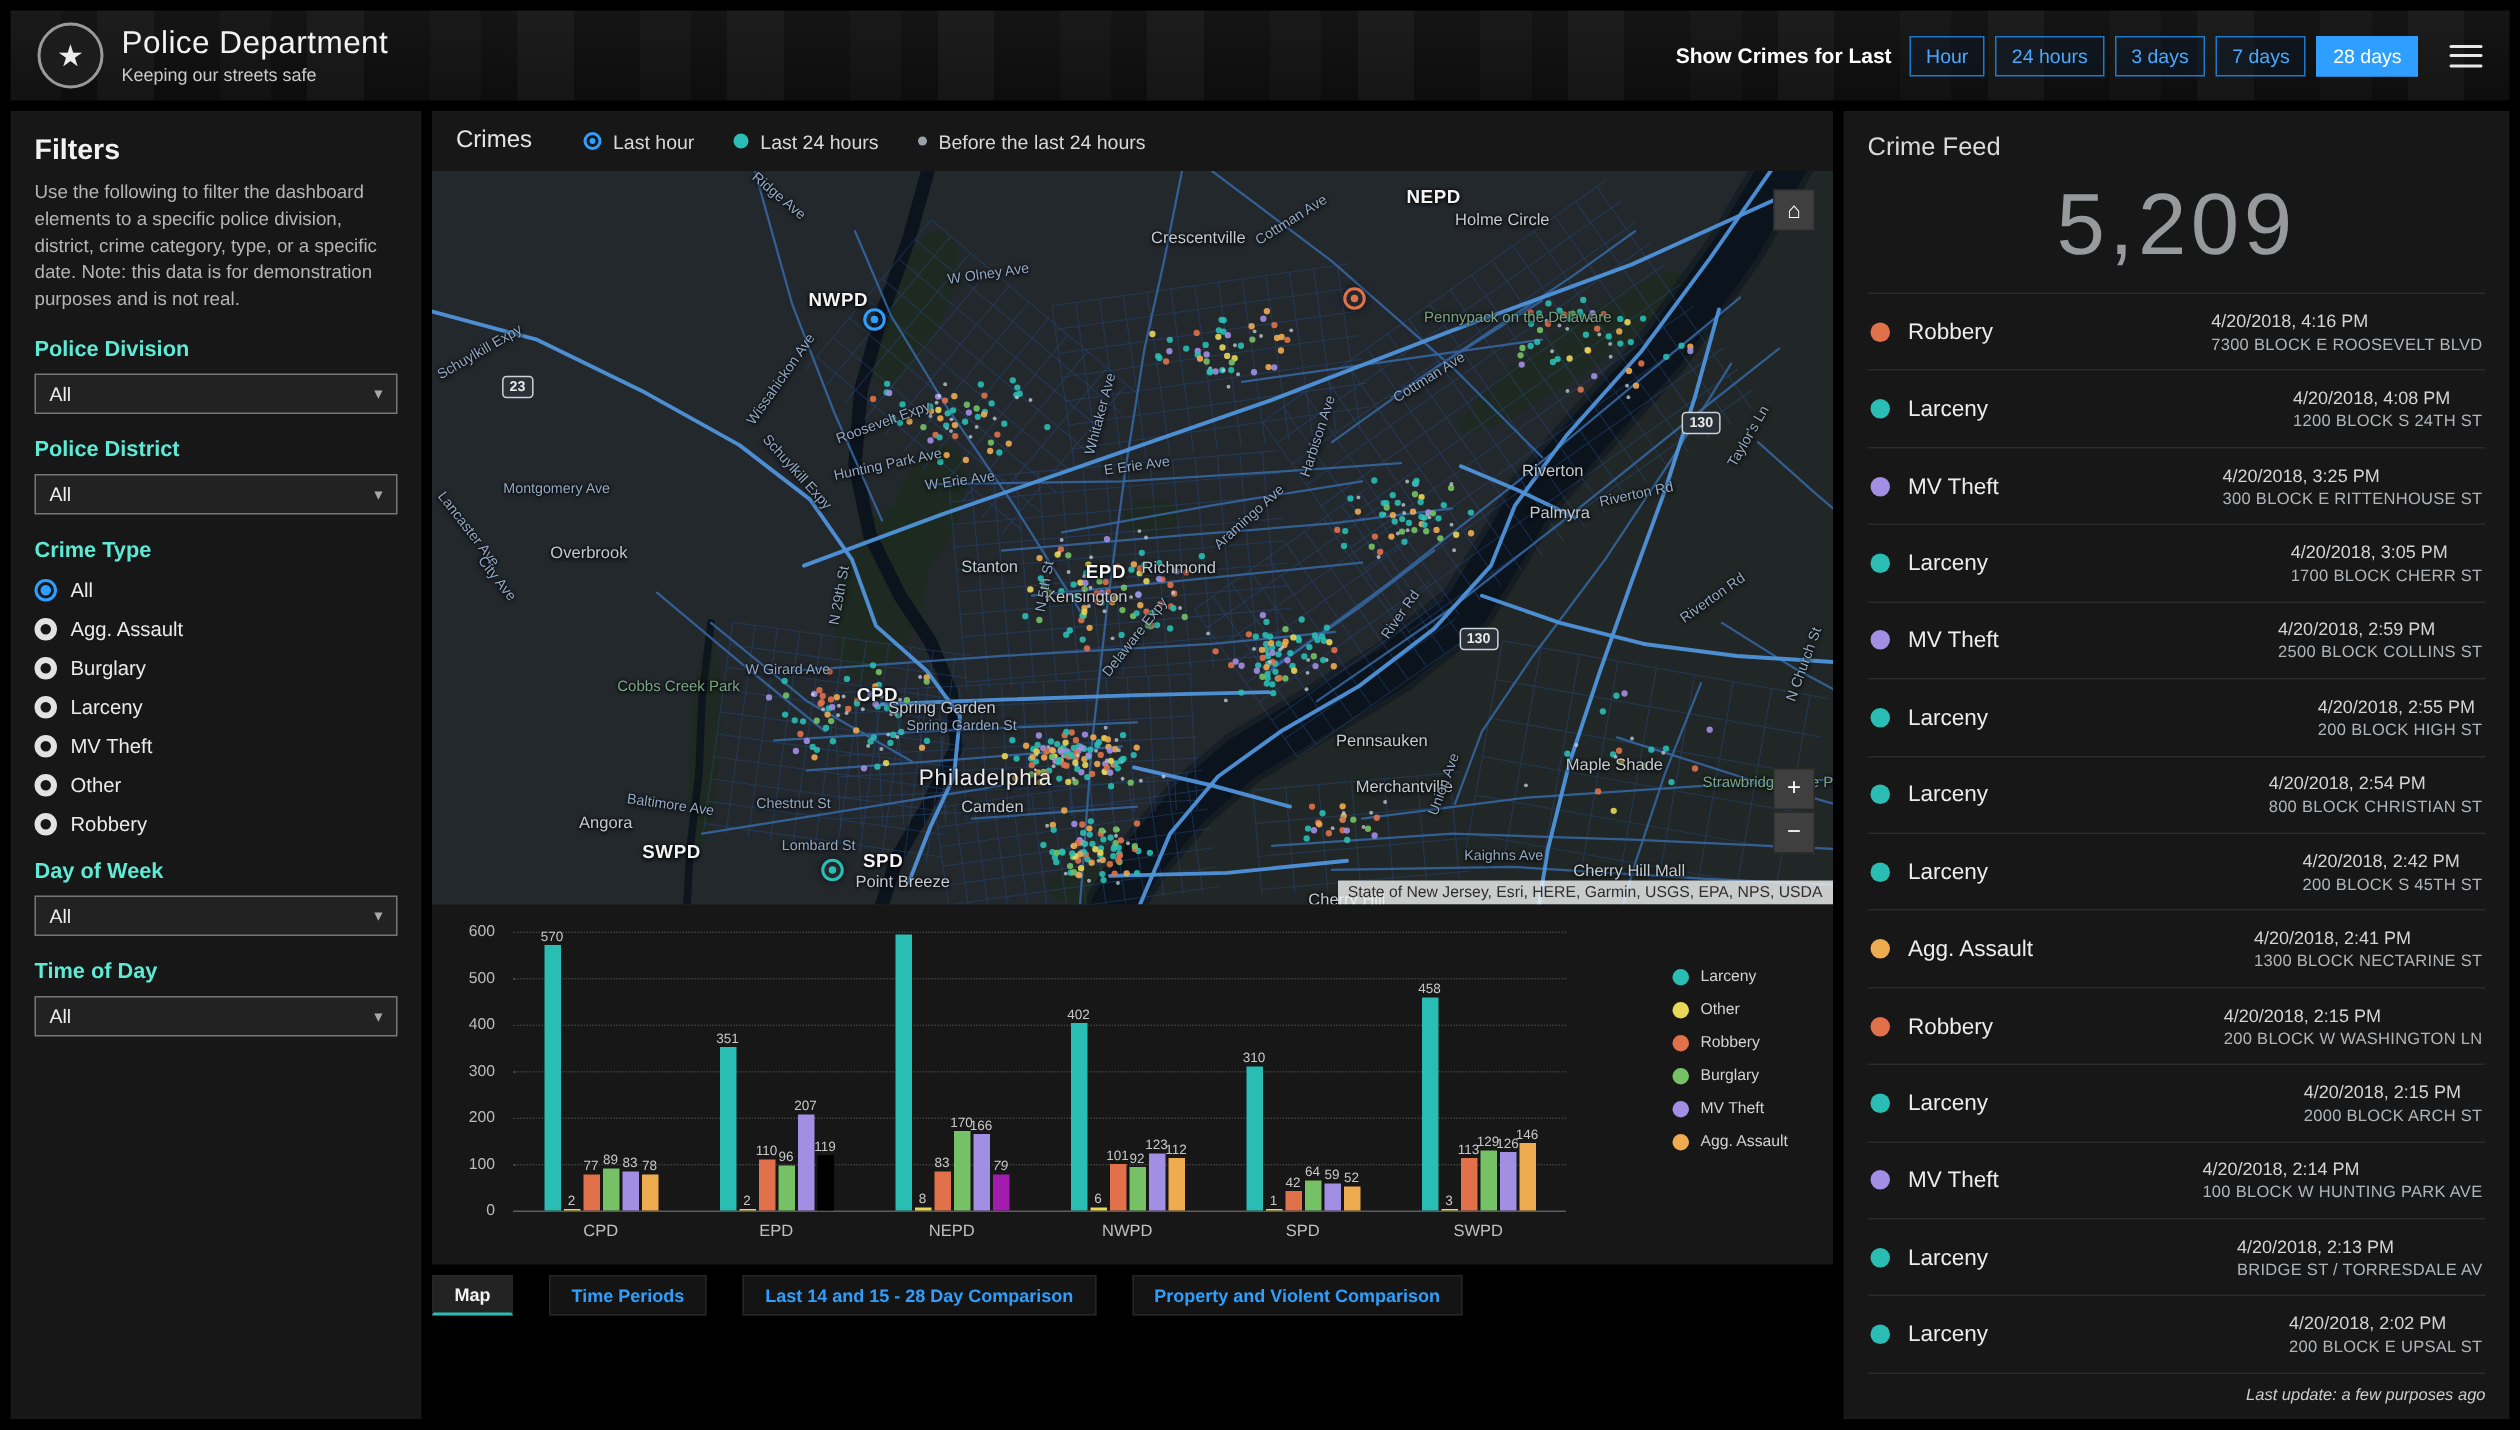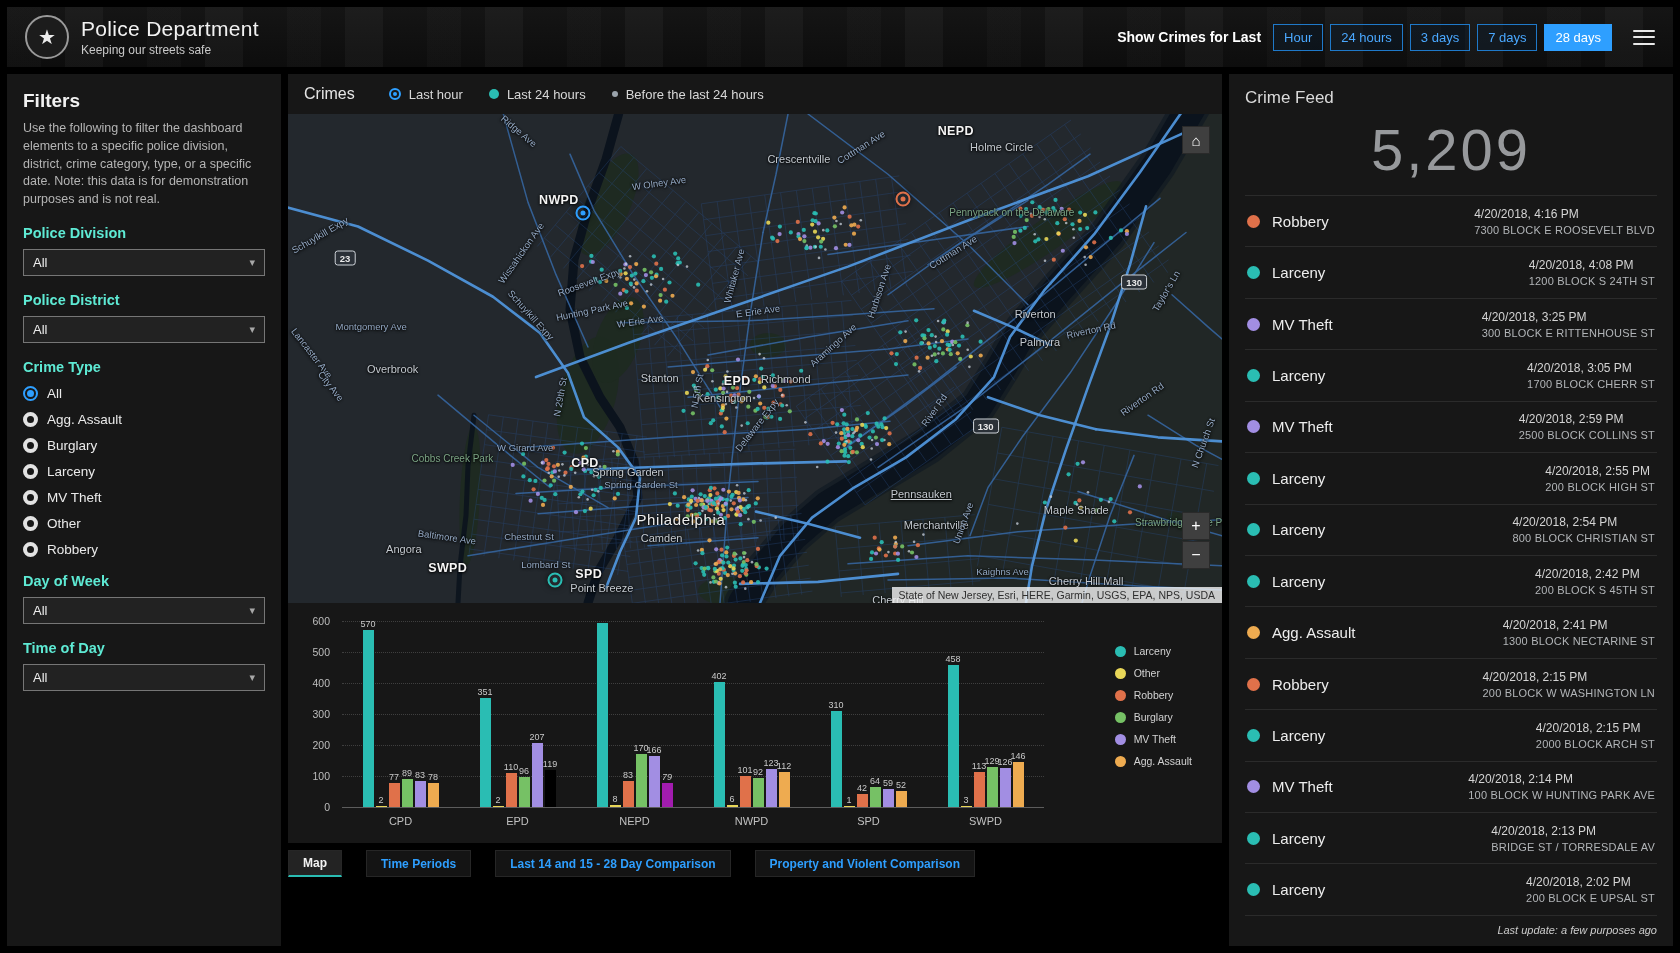--- a/index.html
+++ b/index.html
@@ -1185,23 +1185,23 @@
               <circle cx="822.7" cy="383.5" r="2.1" fill="#2abdb3" opacity="0.9"></circle>
               <circle cx="789.1" cy="389.0" r="1.3" fill="#c9d2dc" opacity="0.75"></circle>
             </svg>
           <div id="map-labels">
               <div class="maplabel district" style="left: 29%; top: 17.5%; transform: translate(-50%, -50%);">NWPD</div>
               <div class="maplabel district" style="left: 71.5%; top: 3.5%; transform: translate(-50%, -50%);">NEPD</div>
               <div class="maplabel district" style="left: 48.1%; top: 54.6%; transform: translate(-50%, -50%);">EPD</div>
               <div class="maplabel district" style="left: 31.8%; top: 71.3%; transform: translate(-50%, -50%);">CPD</div>
               <div class="maplabel district" style="left: 32.2%; top: 94%; transform: translate(-50%, -50%);">SPD</div>
               <div class="maplabel district" style="left: 17.1%; top: 92.8%; transform: translate(-50%, -50%);">SWPD</div>
-              <div class="maplabel big" style="left: 39.5%; top: 82.9%; transform: translate(-50%, -50%); margin-left: 24px;">Philadelphia</div>
+              <div class="maplabel big" style="left: 39.5%; top: 82.9%; transform: translate(-50%, -50%);">Philadelphia</div>
               <div class="maplabel place" style="left: 40%; top: 86.8%; transform: translate(-50%, -50%);">Camden</div>
-              <div class="maplabel place" style="left: 67.8%; top: 77.7%; transform: translate(-50%, -50%); text-decoration: underline;">Pennsauken</div>
+              <div class="maplabel place" style="left: 67.8%; top: 77.7%; transform: translate(-50%, -50%);">Pennsauken</div>
               <div class="maplabel place" style="left: 69.4%; top: 84%; transform: translate(-50%, -50%);">Merchantville</div>
               <div class="maplabel place" style="left: 84.4%; top: 81%; transform: translate(-50%, -50%);">Maple Shade</div>
               <div class="maplabel place" style="left: 83.1%; top: 95.5%; transform: translate(-50%, -50%); padding-left: 44px;">Cherry Hill Mall</div>
               <div class="maplabel place" style="left: 65.3%; top: 99.3%; transform: translate(-50%, -50%);">Cherry Hill</div>
               <div class="maplabel place" style="left: 80%; top: 40.8%; transform: translate(-50%, -50%);">Riverton</div>
               <div class="maplabel place" style="left: 80.5%; top: 46.6%; transform: translate(-50%, -50%);">Palmyra</div>
               <div class="maplabel place" style="left: 76.4%; top: 6.8%; transform: translate(-50%, -50%);">Holme Circle</div>
               <div class="maplabel place" style="left: 54.7%; top: 9.3%; transform: translate(-50%, -50%);">Crescentville</div>
               <div class="maplabel place" style="left: 53.3%; top: 54.2%; transform: translate(-50%, -50%);">Richmond</div>
               <div class="maplabel place" style="left: 46.7%; top: 58.1%; transform: translate(-50%, -50%);">Kensington</div>

